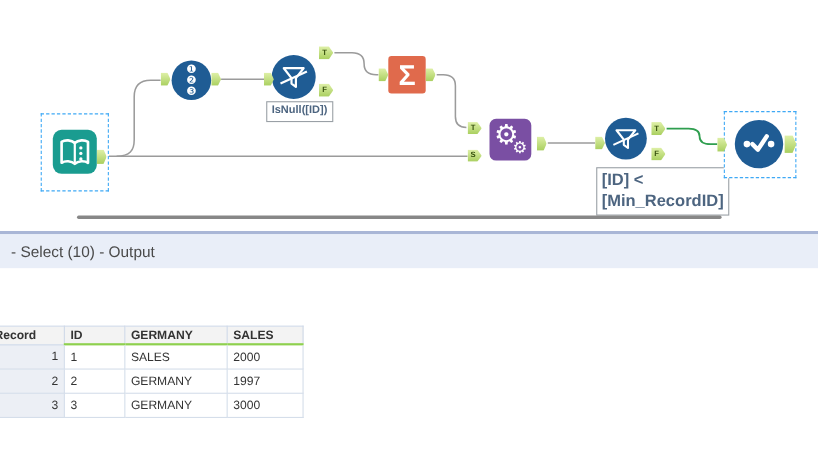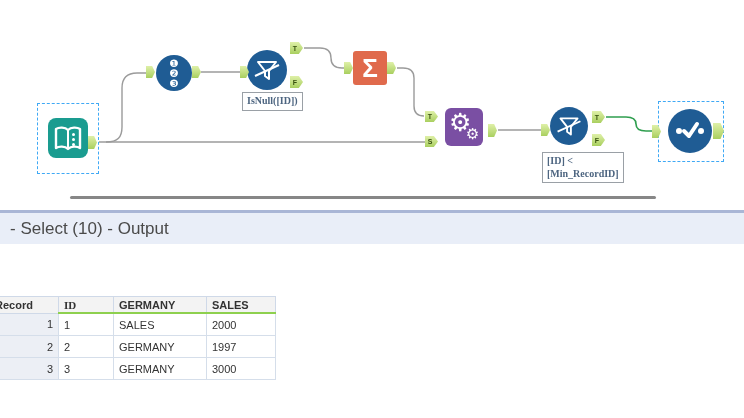--- a/index.html
+++ b/index.html
@@ -13,43 +13,43 @@
   .circle{border-radius:50%;}
   .t-input{background:#1A9C90;border-radius:8px;}
   .t-blue{background:#1F5C94;}
   .t-orange{background:#E06A4C;border-radius:3px;}
   .t-purple{background:#7A4FA3;border-radius:6px;}
   .anchor{position:absolute;background:linear-gradient(#dff0a8,#a9cf5f);
           clip-path:polygon(0 0,68% 0,100% 50%,68% 100%,0 100%);
           font-size:7px;font-weight:bold;color:#38510f;
           display:flex;align-items:center;justify-content:center;padding-right:3px;box-sizing:border-box;}
   .ann{position:absolute;background:#fff;border:1px solid #9aa0a6;color:#4d6580;
-       font-weight:bold;padding:2px 4px;white-space:nowrap;line-height:1.25;font-family:Liberation Serif, serif;}
+       font-weight:bold;padding:2px 4px;white-space:nowrap;line-height:1.25;}
   .ann1{font-size:10px;}
-  .ann2{font-size:10px;}
+  .ann2{font-size:15px;}
   .rid-digits{color:#fff;font-family:"DejaVu Sans",sans-serif;font-size:10.5px;line-height:10px;
               text-align:center;}
   .sigma{color:#fff;font-size:26px;font-weight:bold;line-height:1;}
   .gear{position:absolute;color:#fff;font-family:"DejaVu Sans",sans-serif;line-height:1;}
   .hscroll{position:absolute;left:70px;top:196px;width:586px;height:3px;background:#878787;border-radius:2px;}
   
   .band{position:absolute;left:0;top:210px;width:744px;height:3px;background:#A9B6D6;}
   .titlebar{position:absolute;left:0;top:213px;width:744px;height:31px;background:#E9EEF8;
             display:flex;align-items:center;}
-  .titlebar span{margin-left:10px;font-size:17px;color:#4a4a4a;}
+  .titlebar span{margin-left:10px;font-size:14px;color:#4a4a4a;}
   .toolbar{position:absolute;left:0;top:244px;width:744px;height:52px;background:#fff;}
   
   .tablewrap{position:absolute;left:-10px;top:296px;}
   table{border-collapse:collapse;font-size:11px;color:#333;table-layout:fixed;}
   th{background:#f3f3f3;font-weight:bold;text-align:left;padding:1px 5px;height:13px;
      border:1px solid #cfd9e8;border-bottom:2px solid #8ED04E;}
   th.rec{border-bottom:1px solid #cfd9e8;border-left:none;}
   td{border:1px solid #d5deea;padding:1px 5px;height:19px;background:#fff;}
   td.rec{background:#ECEFF5;text-align:right;border-left:none;}
-  .c0{width:58px;}.c1{width:44px;font-family:Liberation Serif, serif;}.c2{width:82px;}.c3{width:58px;}
+  .c0{width:58px;}.c1{width:44px;}.c2{width:82px;}.c3{width:58px;}
 </style>
 </head>
 <body>
 
 <div class="screen">
 
   <div class="canvas">
 
     <svg class="wires" width="744" height="210">
       <g fill="none" stroke="#9B9B9B" stroke-width="1.4">

